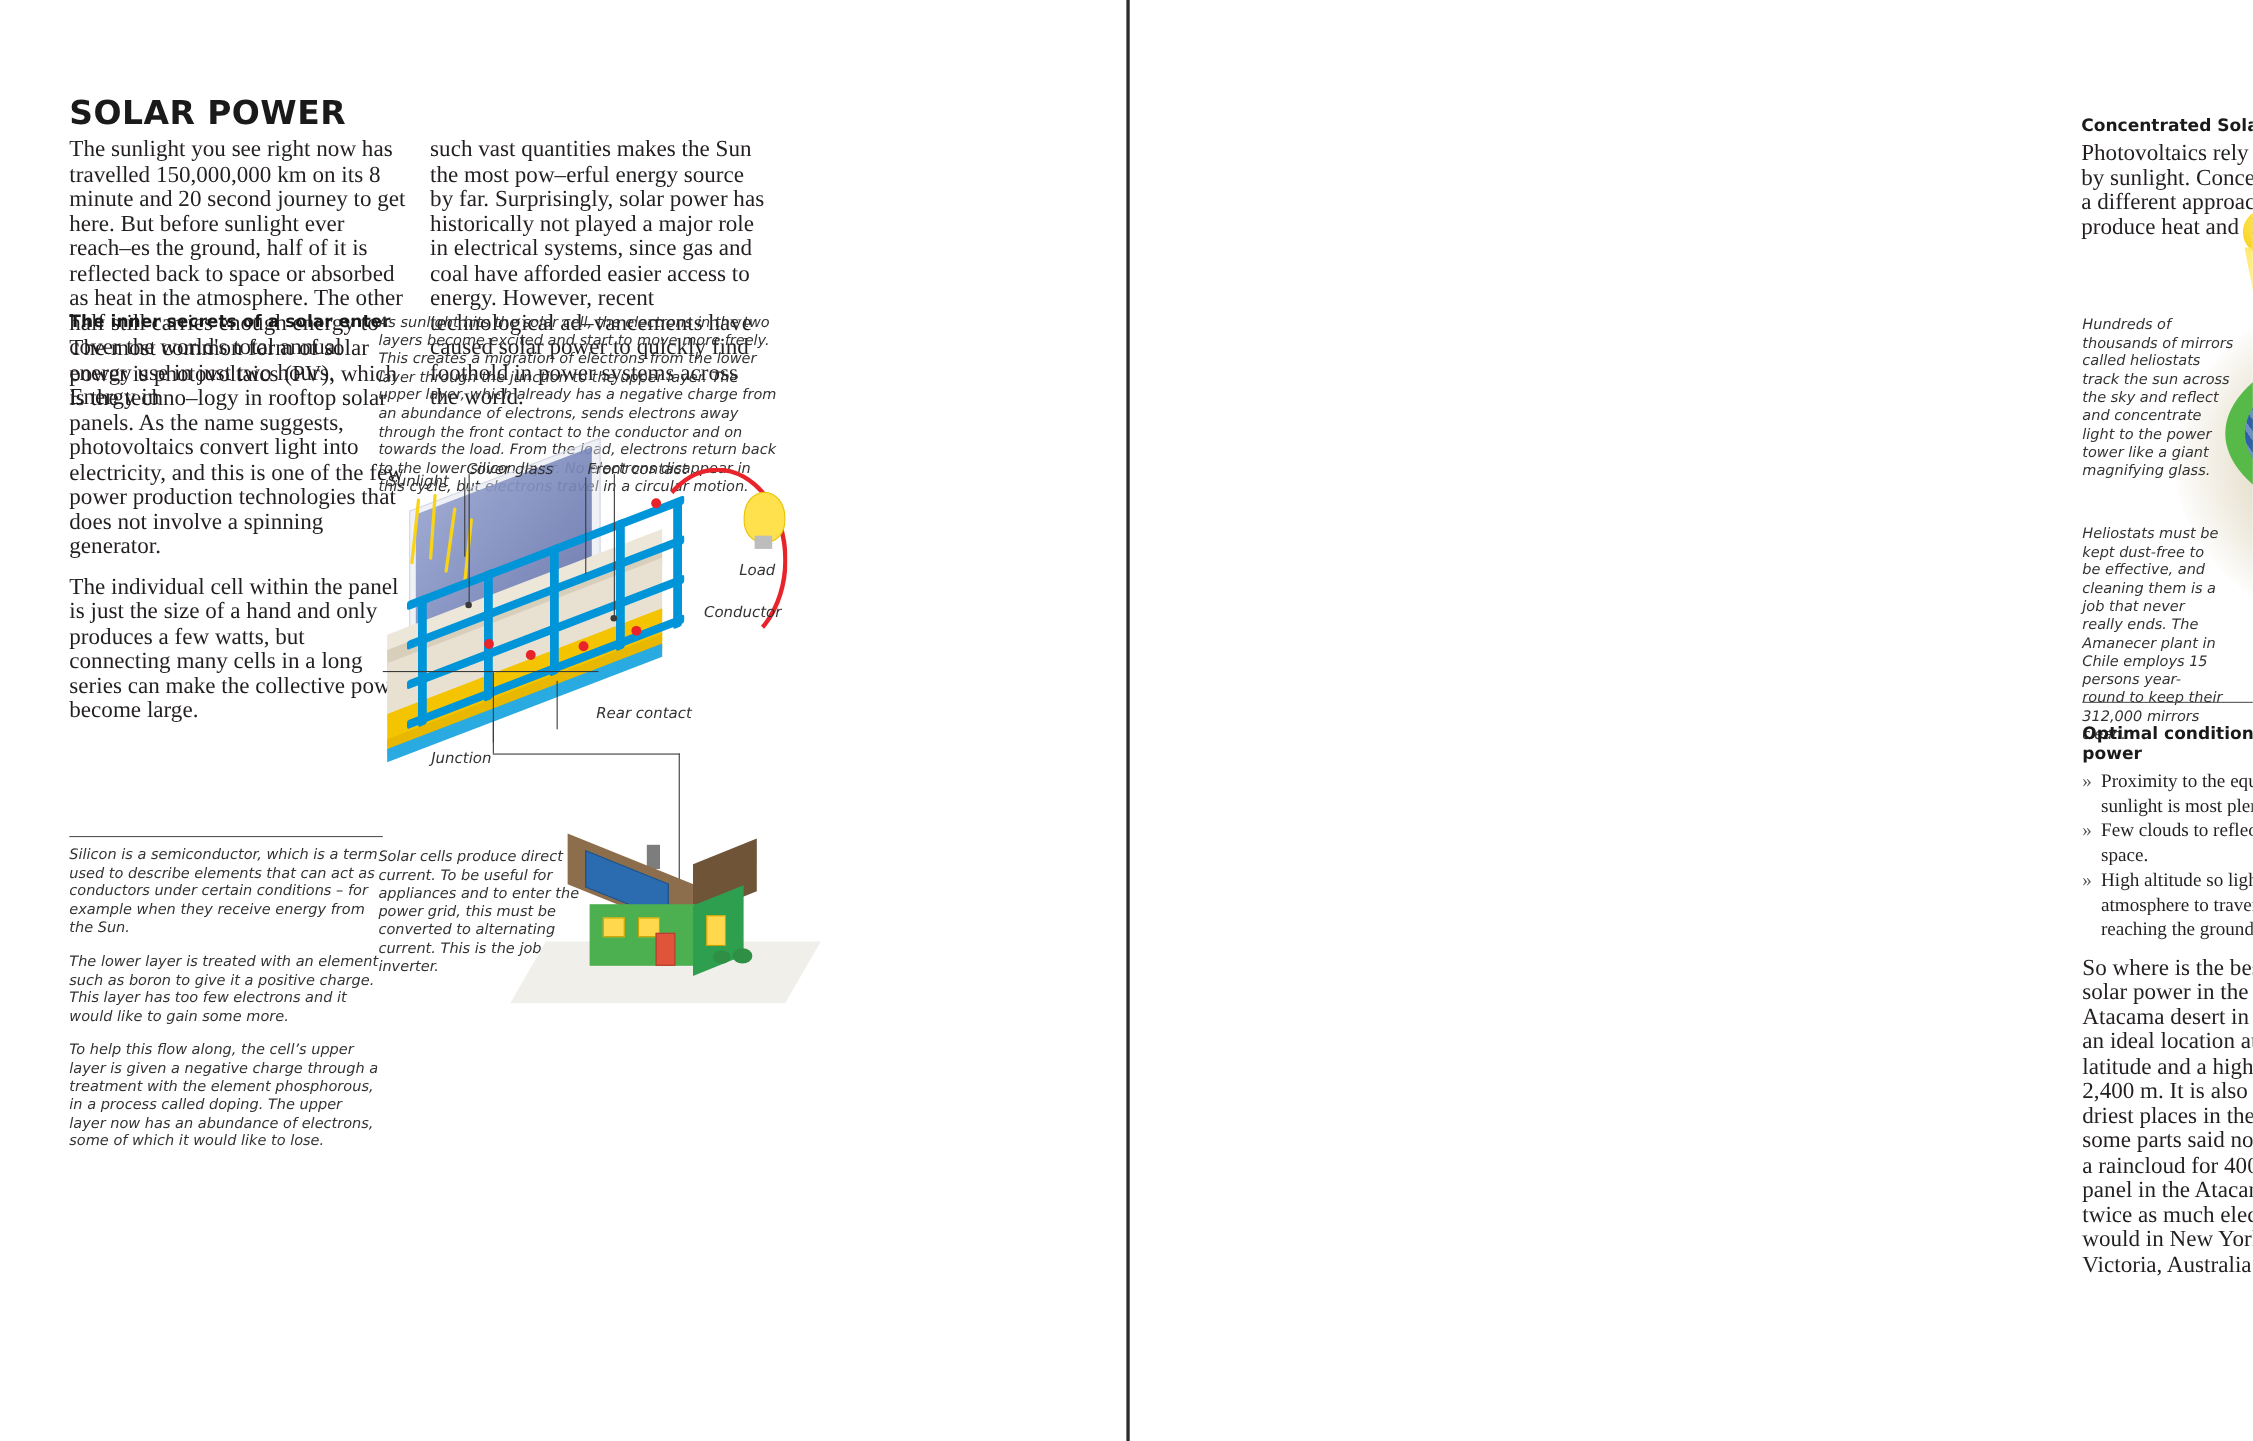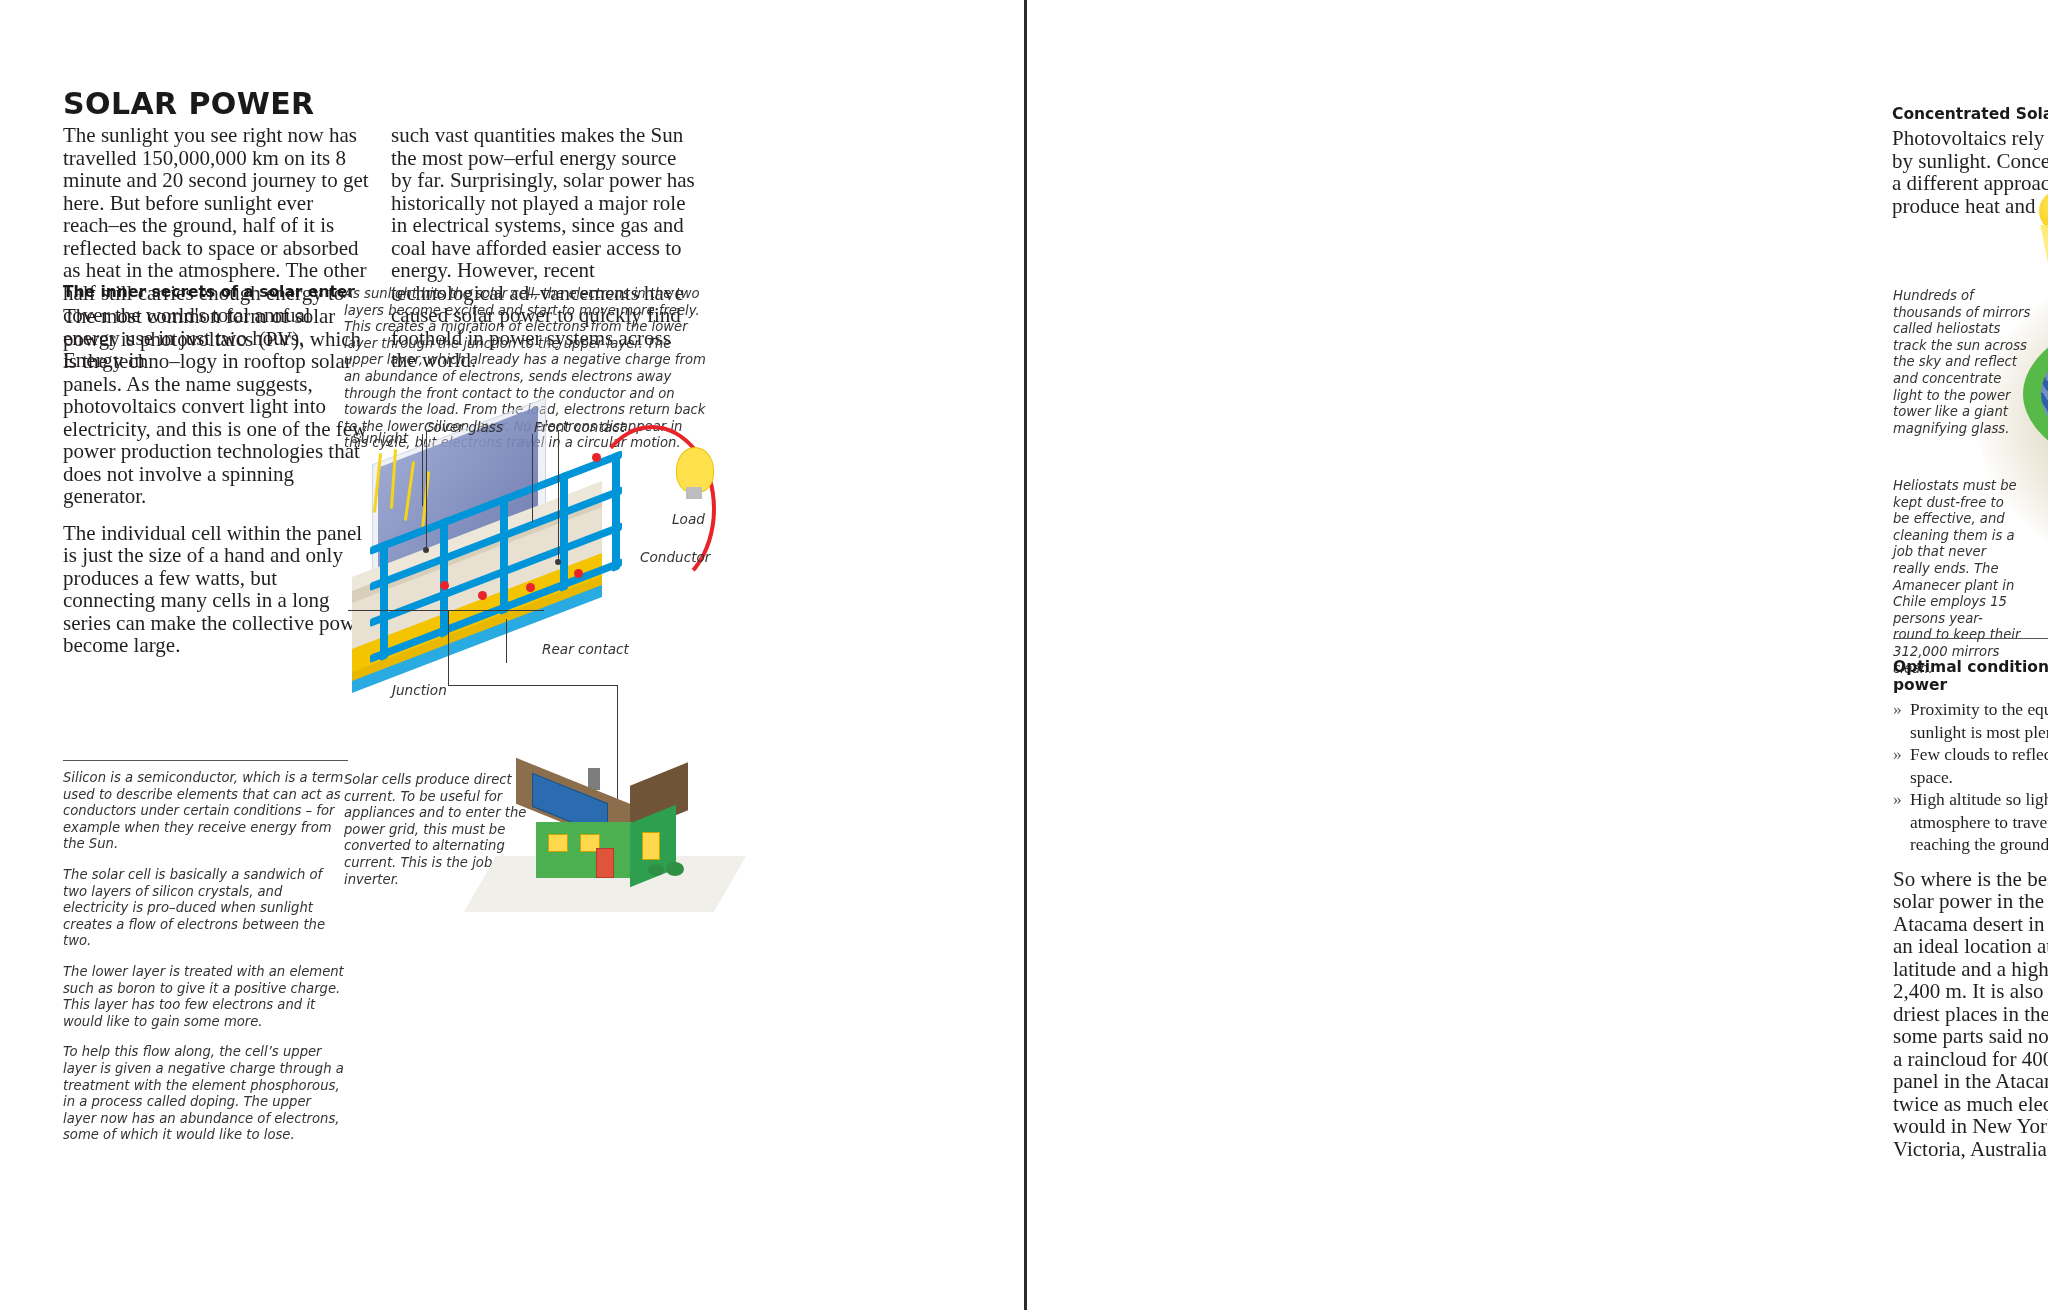--- a/index.html
+++ b/index.html
@@ -190,21 +190,20 @@
     <div class="abs leader h" style="left:532px;top:434px;width:1px;height:88px;"></div>
     <div class="abs leader h" style="left:452px;top:610px;width:92px;"></div>
     <div class="abs leader h" style="left:448px;top:655px;width:1px;height:30px;"></div>
     <div class="abs leader h" style="left:448px;top:685px;width:170px;"></div>
     <div class="abs leader h" style="left:617px;top:685px;width:1px;height:180px;"></div>
     <div class="abs leader h" style="left:348px;top:610px;width:105px;"></div>
 
     <div class="abs" id="leftnotes">
       <hr class="rule">
       <p class="note">Silicon is a semiconductor, which is a term used to describe elements that can act as conductors under certain conditions – for example when they receive energy from the Sun.</p>
-      <p class="note">The solar cell is basically a sandwich of two layers of silicon crystals, and electricity is pro–duced when sunlight creates a flow of electrons between the two.</p>
       <p class="note">The lower layer is treated with an element such as boron to give it a positive charge. This layer has too few electrons and it would like to gain some more.</p>
       <p class="note">To help this flow along, the cell’s upper layer is given a negative charge through a treatment with the element phosphorous, in a process called doping. The upper layer now has an abundance of electrons, some of which it would like to lose.</p>
     </div>
 
     <div class="abs" id="invnote">
       <p class="note">Solar cells produce direct current. To be useful for appliances and to enter the power grid, this must be converted to alternating current. This is the job of the inverter.</p>
     </div>
 
     <div class="abs" id="housefig">
       <div class="ground"></div>

